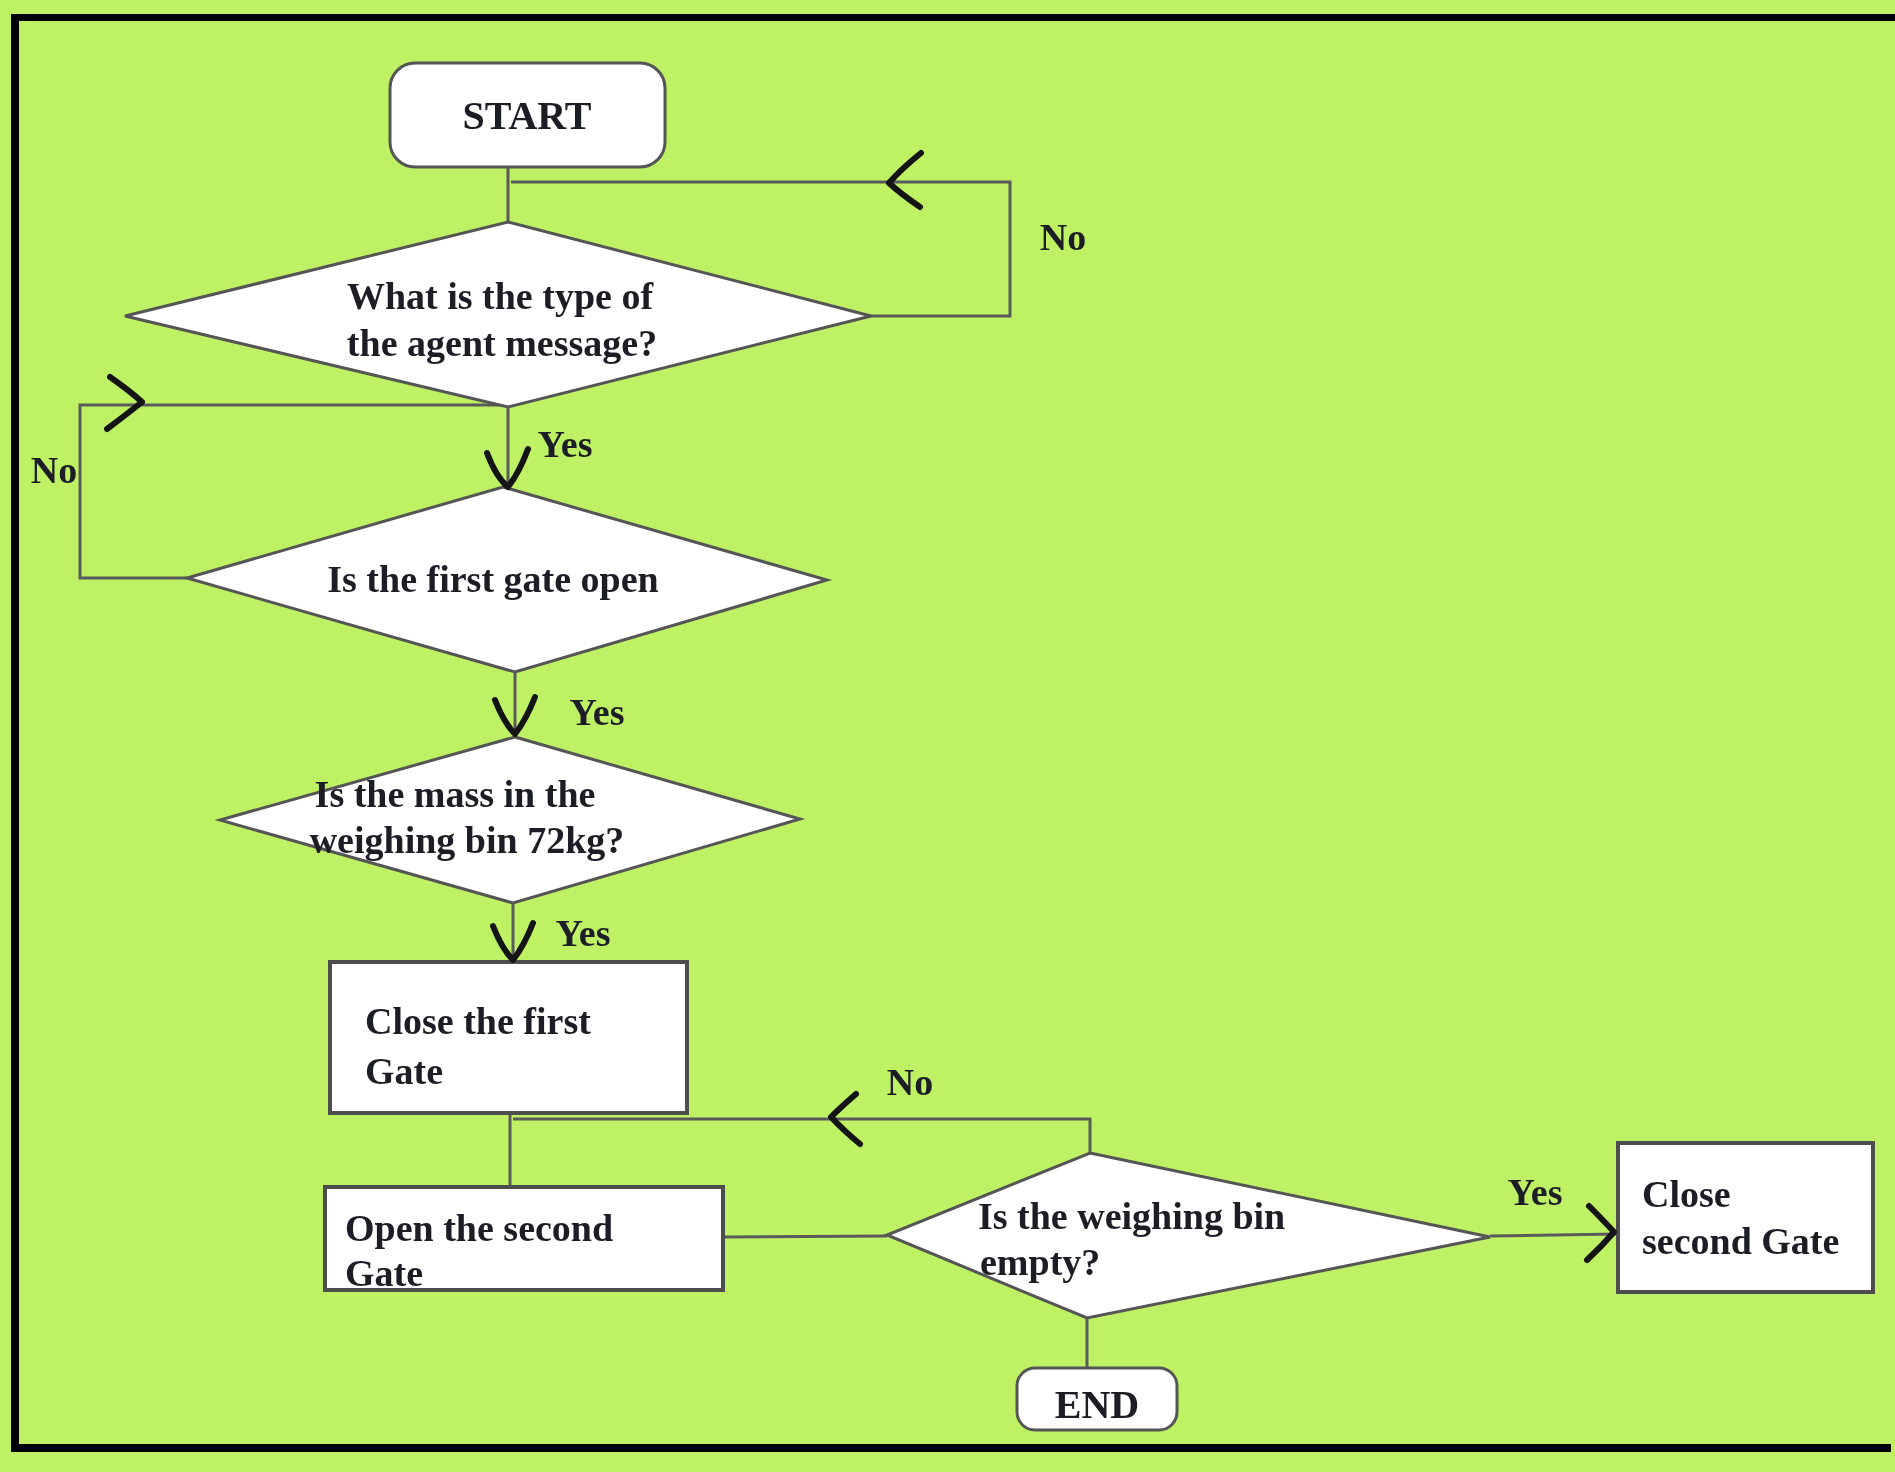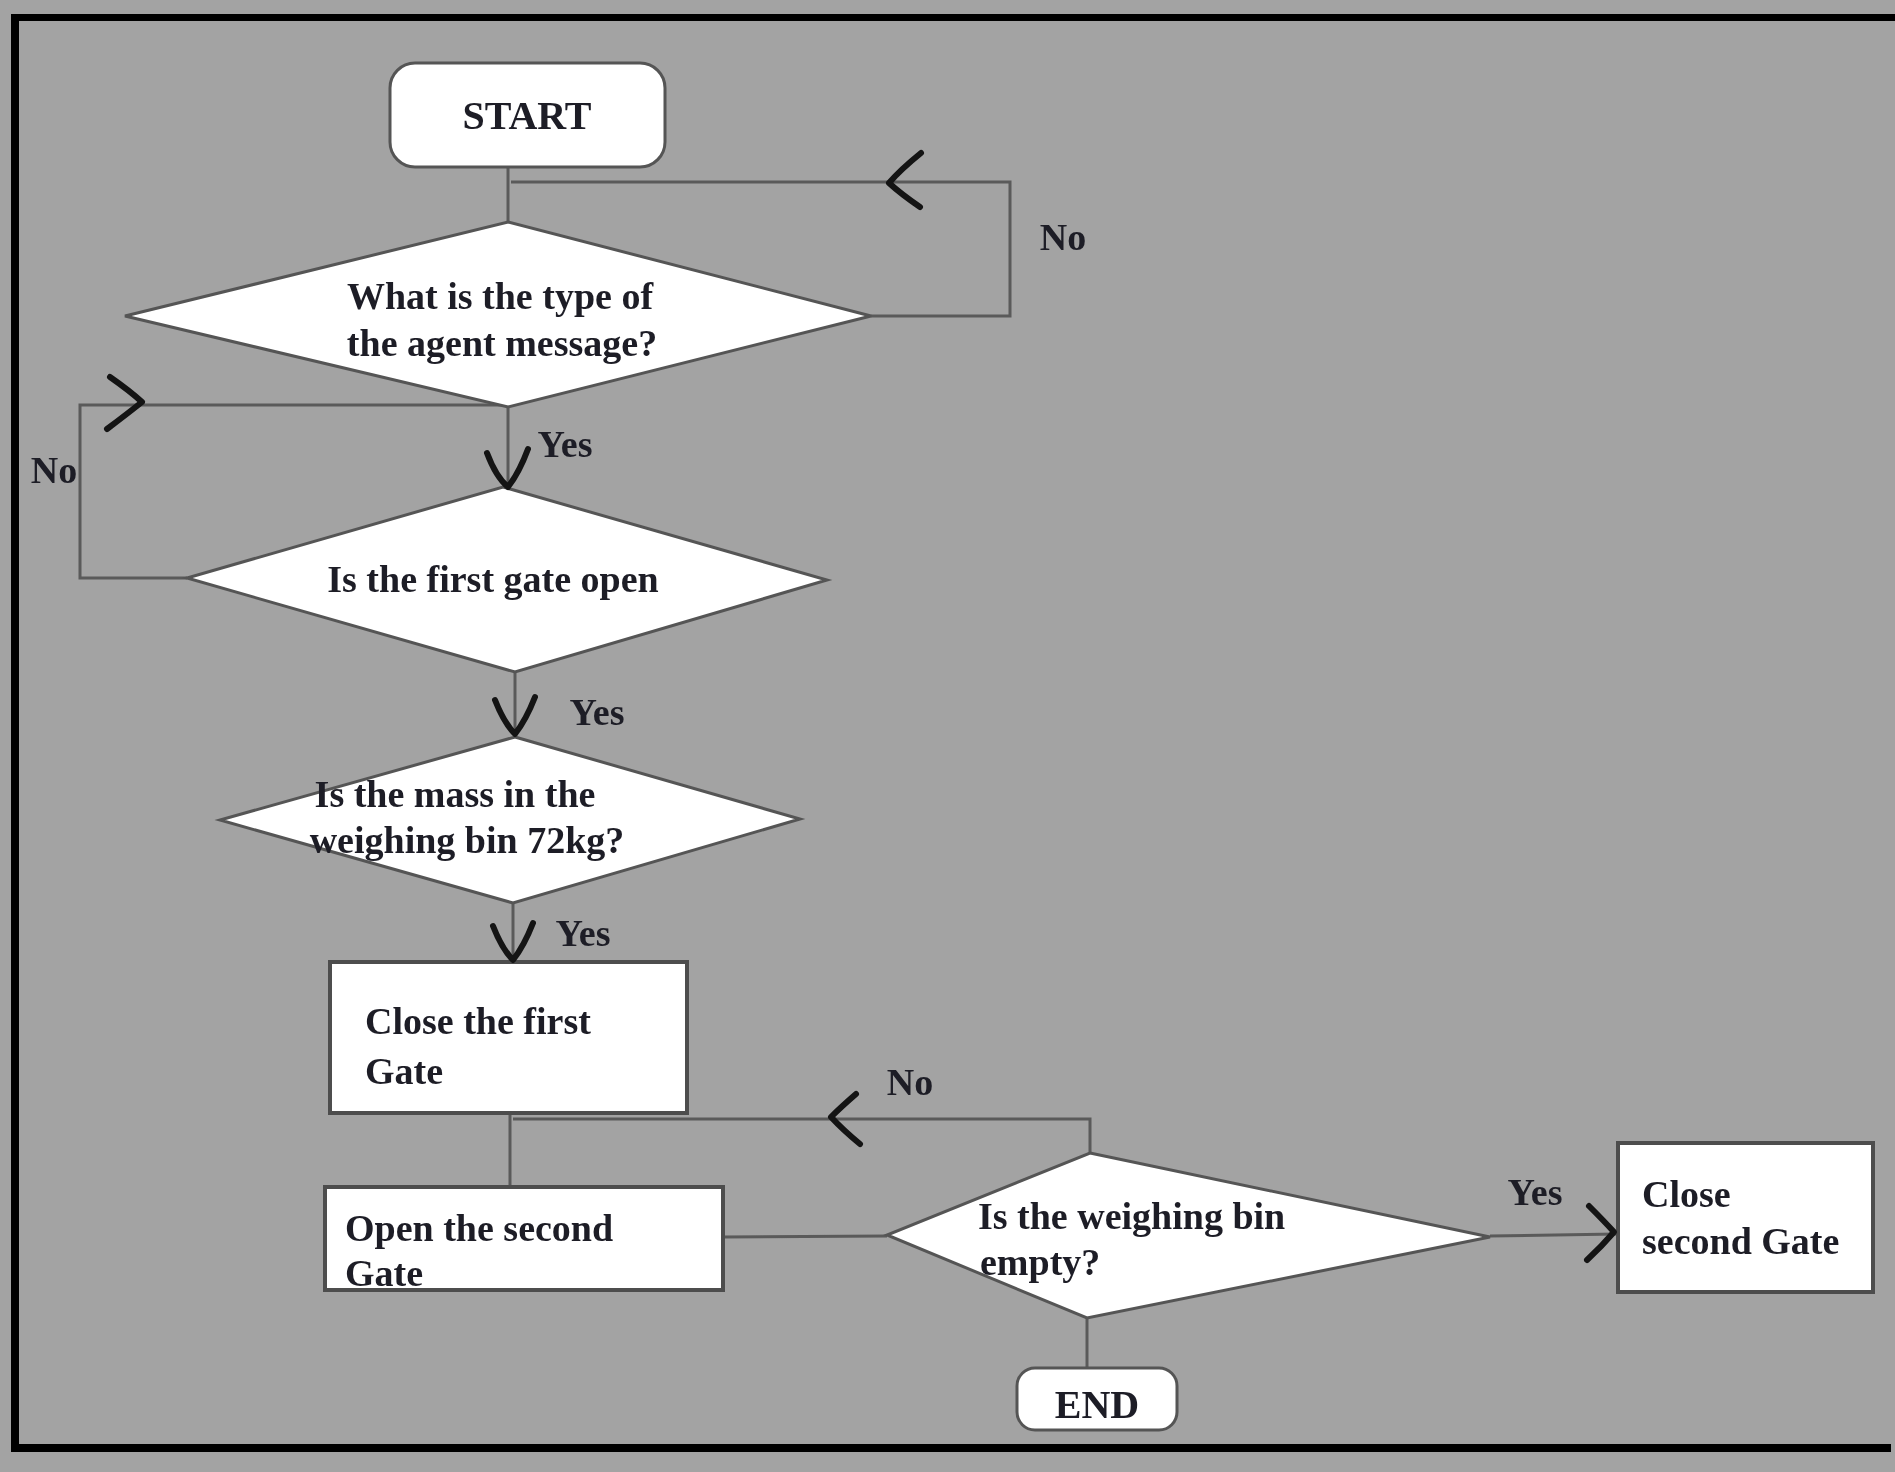--- a/index.html
+++ b/index.html
@@ -1,16 +1,16 @@
 <!DOCTYPE html>
 <html><head>
 <meta charset="utf-8">
 <style>
   html, body { margin: 0; padding: 0; background: #ffffff; }
-  .stage { position: relative; width: 1895px; height: 1472px; background: #a3a3a3; overflow: hidden; }
+  .stage { position: relative; width: 1895px; height: 1472px; background: #bef264; overflow: hidden; }
   svg { display: block; }
   .frame-bar { fill: #000000; }
   .conn { fill: none; stroke: #5a5a5a; stroke-width: 3; }
   .shape { fill: #ffffff; stroke: #555555; stroke-width: 3; }
   .shape.proc { stroke: #4d4d4d; stroke-width: 4; }
   .arrow { fill: none; stroke: #141414; stroke-width: 6; stroke-linecap: round; stroke-linejoin: round; }
   text {
     font-family: "Liberation Serif", "DejaVu Serif", serif;
     font-weight: 700;
     fill: #1d1d26;

